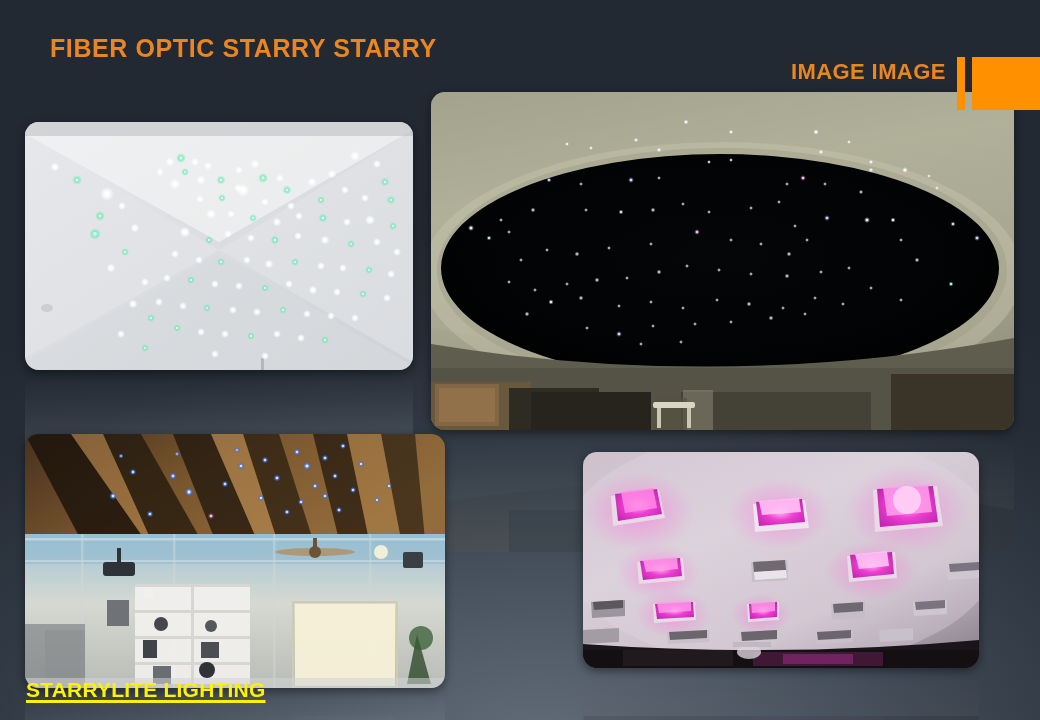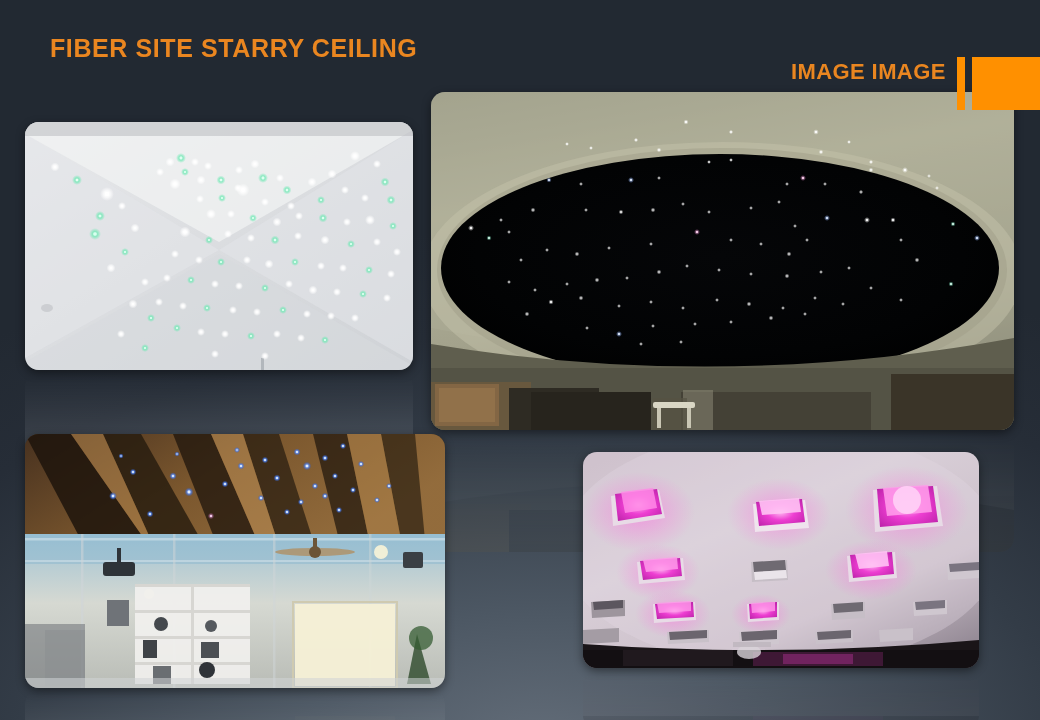--- a/index.html
+++ b/index.html
@@ -781,20 +781,21 @@
     </svg>
   </div>
   <div class="reflection" id="refl-pink">
     <svg viewBox="0 0 396 60" preserveAspectRatio="none">
       <rect width="396" height="60" fill="#1a1518"></rect>
       <rect x="170" y="0" width="130" height="14" fill="#4a1a3e" opacity=".8"></rect>
       <rect x="0" y="14" width="396" height="46" fill="#b3a9b2" opacity=".45"></rect>
     </svg>
   </div>
 
-  <div class="title">FIBER SITE STARRY CEILING</div>
+  <div class="title">FIBER OPTIC STARRY STARRY</div>
   <div class="site-label">IMAGE IMAGE</div>
 
   <div class="deco-bar"></div>
   <div class="deco-block"></div>
 
+  <div class="brand">STARRYLITE LIGHTING</div>
 
 </div>
 
 </body></html>

